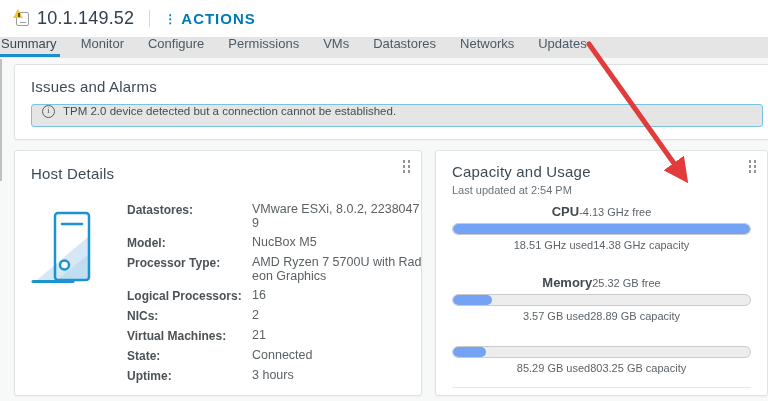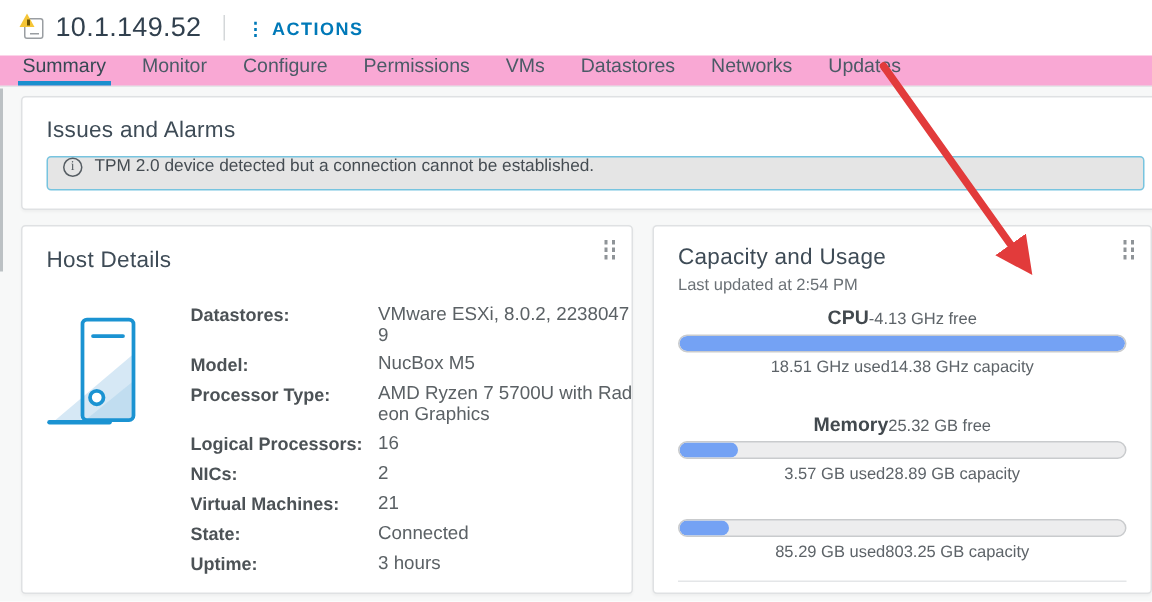--- a/index.html
+++ b/index.html
@@ -14,25 +14,25 @@
     border:1.5px solid #9a9ea2; border-radius:2px; background:#fff; }
   .host-glyph .slot { position:absolute; left:6px; top:11px; width:6px; height:1.5px; background:#9a9ea2; }
   .host-glyph .warn { position:absolute; left:-1px; top:-2px; width:0; height:0;
     border-left:5.5px solid transparent; border-right:5.5px solid transparent;
     border-bottom:9px solid #f5c536; }
   .host-glyph .warn-dot { position:absolute; left:4px; top:2px; width:1.5px; height:4px; background:#6b5200; }
   .page-title { font-size:18px; color:#31404e; letter-spacing:.2px; }
   .header-divider { width:1px; height:17px; background:#d4d7d9; margin:0 14px 0 15px; }
   .actions-btn { display:flex; align-items:center; gap:5px; color:#0079b8; cursor:pointer; }
   .kebab { font-size:12px; font-weight:bold; color:#0079b8; line-height:10px; letter-spacing:0; }
-  .actions-label { font-size:12px; font-weight:bold; letter-spacing:1px; }
-
-  
-  .tabs { display:flex; align-items:flex-end; height:21px; padding-left:14px;
-    border-bottom:1px solid #e4e6e8; background:#f9a8d4; }
+  .actions-label { font-size:15px; font-weight:bold; letter-spacing:1px; }
+
+  
+  .tabs { display:flex; align-items:flex-end; height:21px; 
+    border-bottom:1px solid #e4e6e8; background:#e5e5e5; }
   .tab { font-size:13px; color:#4b5a66; margin-right:22px; padding:0 1px 6px 1px;
     position:relative; cursor:pointer; white-space:nowrap; }
   .tab.active { color:#374853; }
   .tab.active::after { content:""; position:absolute; left:-2px; right:-2px; bottom:0;
     height:3px; background:#1b8fce; }
 
   
   .content { position:relative; width:768px; height:343px; background:#f7f8f8; padding:6px 0 0 14px; }
   .scroll-sliver { position:absolute; left:0; top:1px; width:2px; height:122px; background:#bcc1c4; }
 

